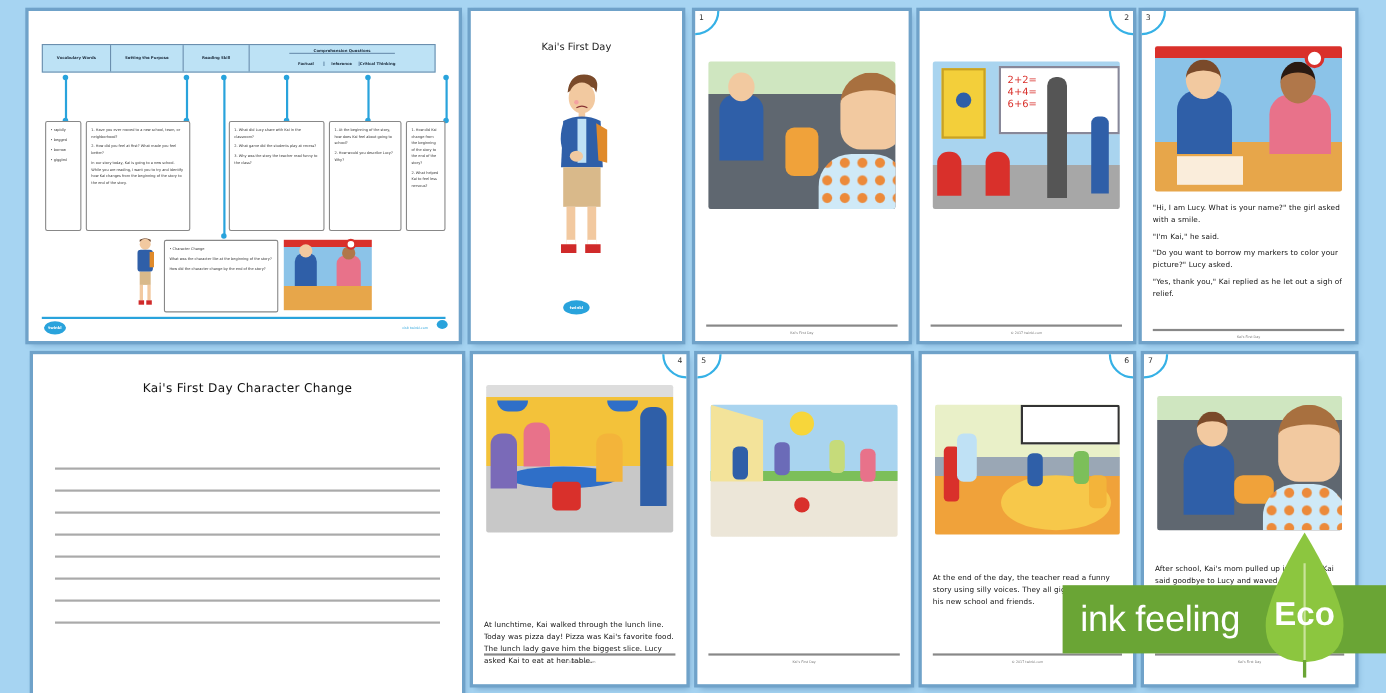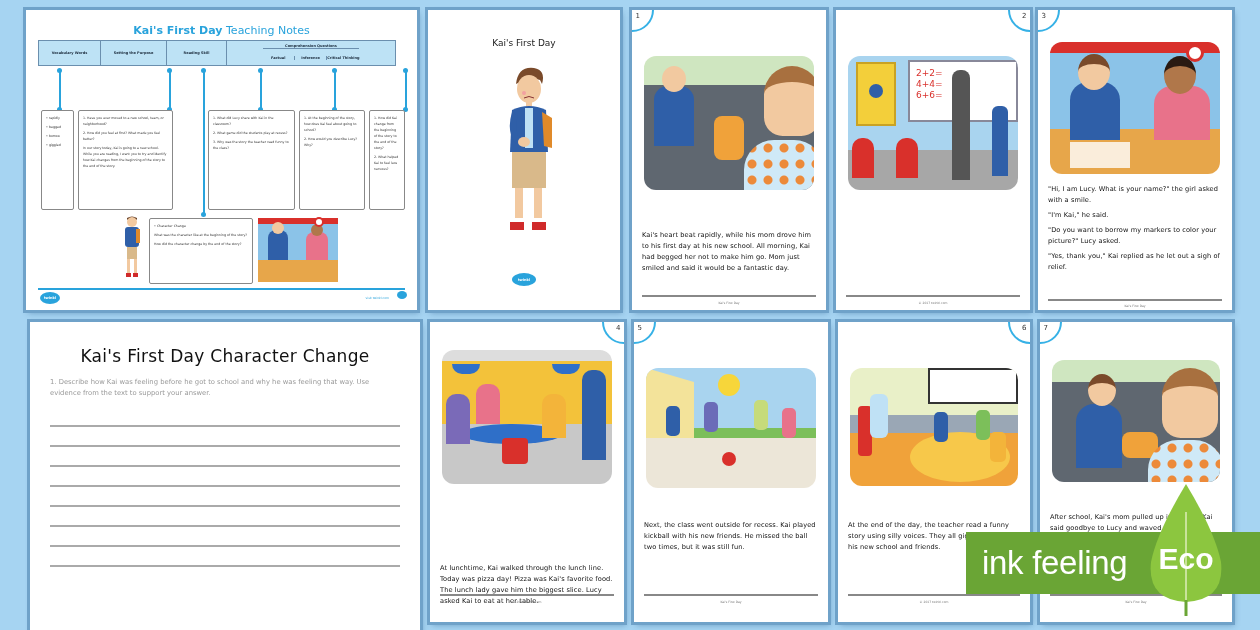--- a/index.html
+++ b/index.html
@@ -9,55 +9,52 @@
 .badge{position:absolute;width:44px;height:44px;border:2px solid #36b1e6;border-radius:50%;font-size:7px;color:#333;display:flex;align-items:center;justify-content:center;background:transparent}
 .badge.left{left:-22px;top:-22px}
 .badge.right{right:-22px;top:-22px}
 .badge span{position:absolute;bottom:10px}
 .badge.left span{right:12px}
 .badge.right span{left:12px}
 .story-text{position:absolute;left:10px;right:10px;font-size:6.6px;line-height:11px;color:#111;letter-spacing:.1px}
 .story-text p{margin-bottom:4px}
 .story-rule{position:absolute;left:10px;right:10px;height:2px;background:#888}
 .story-foot{position:absolute;left:0;right:0;text-align:center;font-size:3px;color:#777}
-.illus{position:absolute;left:12px;right:12px;border-radius:12px;overflow:hidden}
+.illus{position:absolute;left:12px;right:12px;border-radius:2px;overflow:hidden}
 
 .tn-title{position:absolute;left:0;right:0;top:14px;text-align:center;font-size:11px;font-weight:bold;color:#29a3dc}
 .tn-title .thin{font-weight:normal}
 .tn-table{position:absolute;left:12px;top:30px;width:358px;height:26px;display:grid;grid-template-columns:62px 66px 60px 1fr;border:1px solid #6b8fae;background:#bde2f5}
 .tn-table>div{border-right:1px solid #6b8fae;font-size:3.5px;font-weight:bold;display:flex;align-items:center;justify-content:center;color:#234}
 .tn-table .comp{display:grid;grid-template-rows:10px 1fr;border-right:none}
 .tn-table .comp .h{display:flex;align-items:center;justify-content:center;border-bottom:1px solid #6b8fae}
 .tn-table .comp .sub{display:grid;grid-template-columns:1fr 1fr 1fr}
 .tn-table .comp .sub>div{border-right:1px solid #6b8fae;display:flex;align-items:center;justify-content:center}
 .tn-table .comp .sub>div:last-child{border-right:none}
 .connector{position:absolute;width:1.5px;background:#29a3dc}
 .connector::before{content:"";position:absolute;top:-2px;left:-2px;width:5px;height:5px;border-radius:50%;background:#29a3dc}
 .connector::after{content:"";position:absolute;bottom:-2px;left:-2px;width:5px;height:5px;border-radius:50%;background:#29a3dc}
 .tn-box{position:absolute;border:1px solid #888;border-radius:2px;font-size:3.2px;line-height:6px;color:#333;padding:4px;background:#fff}
 .tn-box p{margin-bottom:3px}
 .tn-bottom-rule{position:absolute;left:12px;right:12px;height:1.5px;background:#29a3dc}
 .twinkl{position:absolute;width:20px;height:12px;background:#29a3dc;border-radius:50%;color:#fff;font-size:3.5px;font-weight:bold;display:flex;align-items:center;justify-content:center}
 
-.ws-title{position:absolute;left:0;right:0;top:24px;text-align:center;font-size:17px;color:#111;letter-spacing:.3px}
+.ws-title{position:absolute;left:0;right:0;top:24px;text-align:center;font-size:11px;color:#111;letter-spacing:.3px}
 .ws-q{position:absolute;left:20px;right:20px;font-size:6.8px;line-height:11px;color:#999}
 .ws-line{position:absolute;left:20px;right:20px;height:1.5px;background:#aaa}
 
 .eco-banner{position:absolute;left:966px;top:532px;width:294px;height:62px;background:#6aa535;display:flex;align-items:center;padding-left:16px}
 .eco-banner .ink{font-family:"Liberation Sans",sans-serif;color:#fff;font-size:33px;letter-spacing:-.3px}
 .eco-leaf{position:absolute;left:1145px;top:482px;width:82px;height:135px}
 .eco-leaf .eco{position:absolute;left:10px;top:60px;width:62px;text-align:center;font-family:"Liberation Sans",sans-serif;color:#fff;font-size:30px;font-weight:bold}
 </style>
 </head>
 <body>
 
 <div class="page" style="left:26px;top:10px;width:391px;height:300px;">
-  <div class="tn-title">
-    <span>Kai's First Day</span><span class="thin"> Teaching Notes</span>
-  </div>
   <div class="tn-table">
     <div>Vocabulary Words</div>
     <div>Setting the Purpose</div>
     <div>Reading Skill</div>
     <div class="comp">
       <div class="h">Comprehension Questions</div>
       <div class="sub">
         <div>Factual</div>
         <div>Inference</div>
         <div>Critical Thinking</div>
@@ -154,23 +151,20 @@
   <div class="badge left">
       <span>1</span>
     </div>
   <div class="illus" style="top:46px;height:134px;background:linear-gradient(180deg,#cfe6c0 0 22%,#5f6770 22%);">
     <div style="position:absolute;left:10px;top:30px;width:40px;height:60px;background:#2f5fa8;border-radius:14px 14px 0 0"></div>
     <div style="position:absolute;left:18px;top:10px;width:24px;height:26px;background:#f2c9a0;border-radius:50%"></div>
     <div style="position:absolute;left:70px;top:60px;width:30px;height:44px;background:#f0a23a;border-radius:8px"></div>
     <div style="position:absolute;left:120px;top:10px;width:56px;height:70px;background:#f2c9a0;border-radius:30px 30px 20px 20px;border-top:16px solid #a8703f"></div>
     <div style="position:absolute;left:100px;top:84px;width:80px;height:50px;background:#cfe9f7;border-radius:30px 30px 0 0;background-image:radial-gradient(#ec8a3a 4px,transparent 5px);background-size:16px 16px"></div>
   </div>
-  <div class="story-text" style="top:220px;">
-    <p>Kai's heart beat rapidly, while his mom drove him to his first day at his new school. All morning, Kai had begged her not to make him go. Mom just smiled and said it would be a fantastic day.</p>
-  </div>
   <div class="story-rule" style="top:285px;"></div>
   <div class="story-foot" style="top:291px;">Kai's First Day</div>
 </div>
 
 <div class="page" style="left:836px;top:10px;width:194px;height:300px;">
   <div class="badge right">
       <span>2</span>
     </div>
   <div class="illus" style="top:46px;height:134px;background:linear-gradient(180deg,#a9d4ef 0 70%,#a7a7a7 70%);">
     <div style="position:absolute;left:8px;top:6px;width:40px;height:64px;background:#f3cf3a;border:2px solid #c9a224">
@@ -205,21 +199,20 @@
     <p>"I'm Kai," he said.</p>
     <p>"Do you want to borrow my markers to color your picture?" Lucy asked.</p>
     <p>"Yes, thank you," Kai replied as he let out a sigh of relief.</p>
   </div>
   <div class="story-rule" style="top:289px;"></div>
   <div class="story-foot" style="top:294px;">Kai's First Day</div>
 </div>
 
 <div class="page" style="left:30px;top:322px;width:390px;height:320px;">
   <div class="ws-title">Kai's First Day Character Change</div>
-  <div class="ws-q" style="top:55px;">1. Describe how Kai was feeling before he got to school and why he was feeling that way. Use evidence from the text to support your answer.</div>
   <div class="ws-line" style="top:103px;"></div>
   <div class="ws-line" style="top:123px;"></div>
   <div class="ws-line" style="top:143px;"></div>
   <div class="ws-line" style="top:163px;"></div>
   <div class="ws-line" style="top:183px;"></div>
   <div class="ws-line" style="top:203px;"></div>
   <div class="ws-line" style="top:223px;"></div>
   <div class="ws-line" style="top:243px;"></div>
 </div>
 
@@ -250,23 +243,20 @@
     </div>
   <div class="illus" style="top:46px;height:120px;background:linear-gradient(180deg,#a9d4ef 0 50%,#7cbf5a 50% 58%,#ece6d8 58%);">
     <div style="position:absolute;left:0;top:0;width:48px;height:70px;background:#f3e39a;clip-path:polygon(0 0,100% 20%,100% 100%,0 100%)"></div>
     <div style="position:absolute;left:72px;top:6px;width:22px;height:22px;background:#f7d63a;border-radius:50%"></div>
     <div style="position:absolute;left:20px;top:38px;width:14px;height:30px;background:#2f5fa8;border-radius:5px"></div>
     <div style="position:absolute;left:58px;top:34px;width:14px;height:30px;background:#6b6bb8;border-radius:5px"></div>
     <div style="position:absolute;left:108px;top:32px;width:14px;height:30px;background:#c6db7a;border-radius:5px"></div>
     <div style="position:absolute;left:136px;top:40px;width:14px;height:30px;background:#e8728a;border-radius:5px"></div>
     <div style="position:absolute;left:76px;top:84px;width:14px;height:14px;background:#d9302b;border-radius:50%"></div>
   </div>
-  <div class="story-text" style="top:198px;">
-    <p>Next, the class went outside for recess. Kai played kickball with his new friends. He missed the ball two times, but it was still fun.</p>
-  </div>
   <div class="story-rule" style="top:272px;"></div>
   <div class="story-foot" style="top:278px;">Kai's First Day</div>
 </div>
 
 <div class="page" style="left:838px;top:322px;width:192px;height:300px;">
   <div class="badge right">
       <span>6</span>
     </div>
   <div class="illus" style="top:46px;height:118px;background:linear-gradient(180deg,#e9f0c8 0 40%,#9aa7b5 40% 55%,#f0a23a 55%);">
     <div style="position:absolute;left:78px;top:0;width:90px;height:36px;background:#fff;border:2px solid #333"></div>

